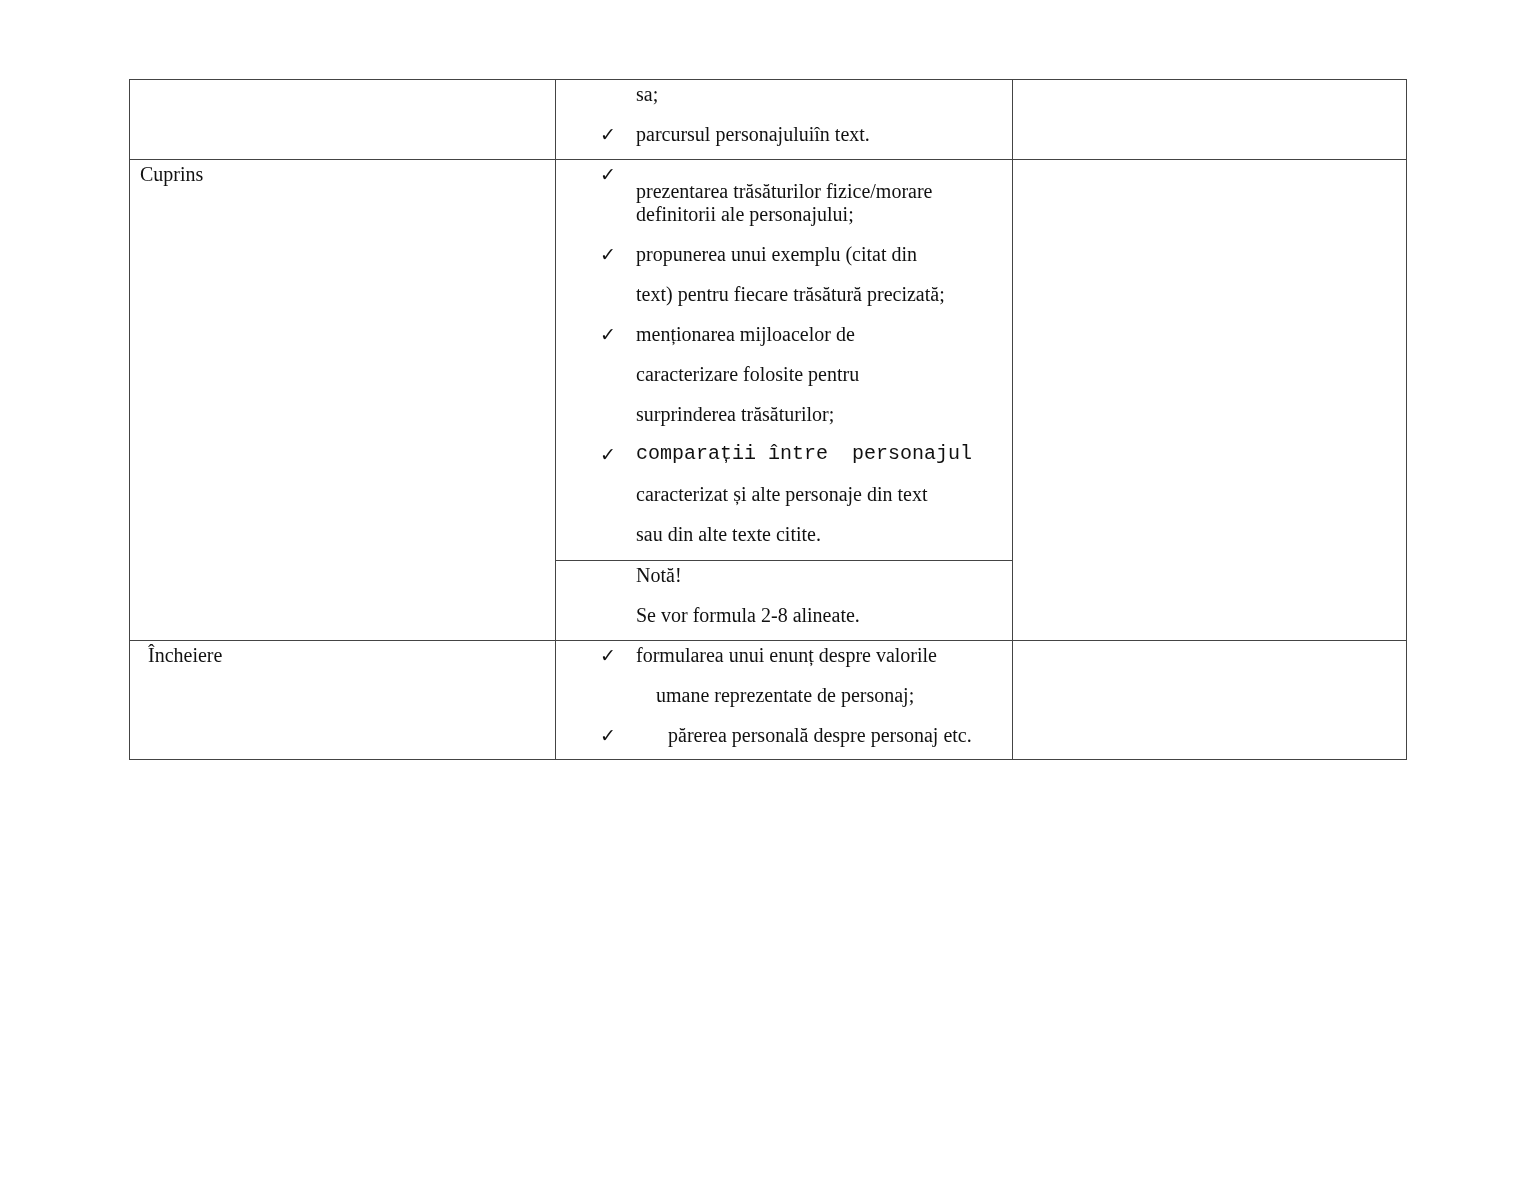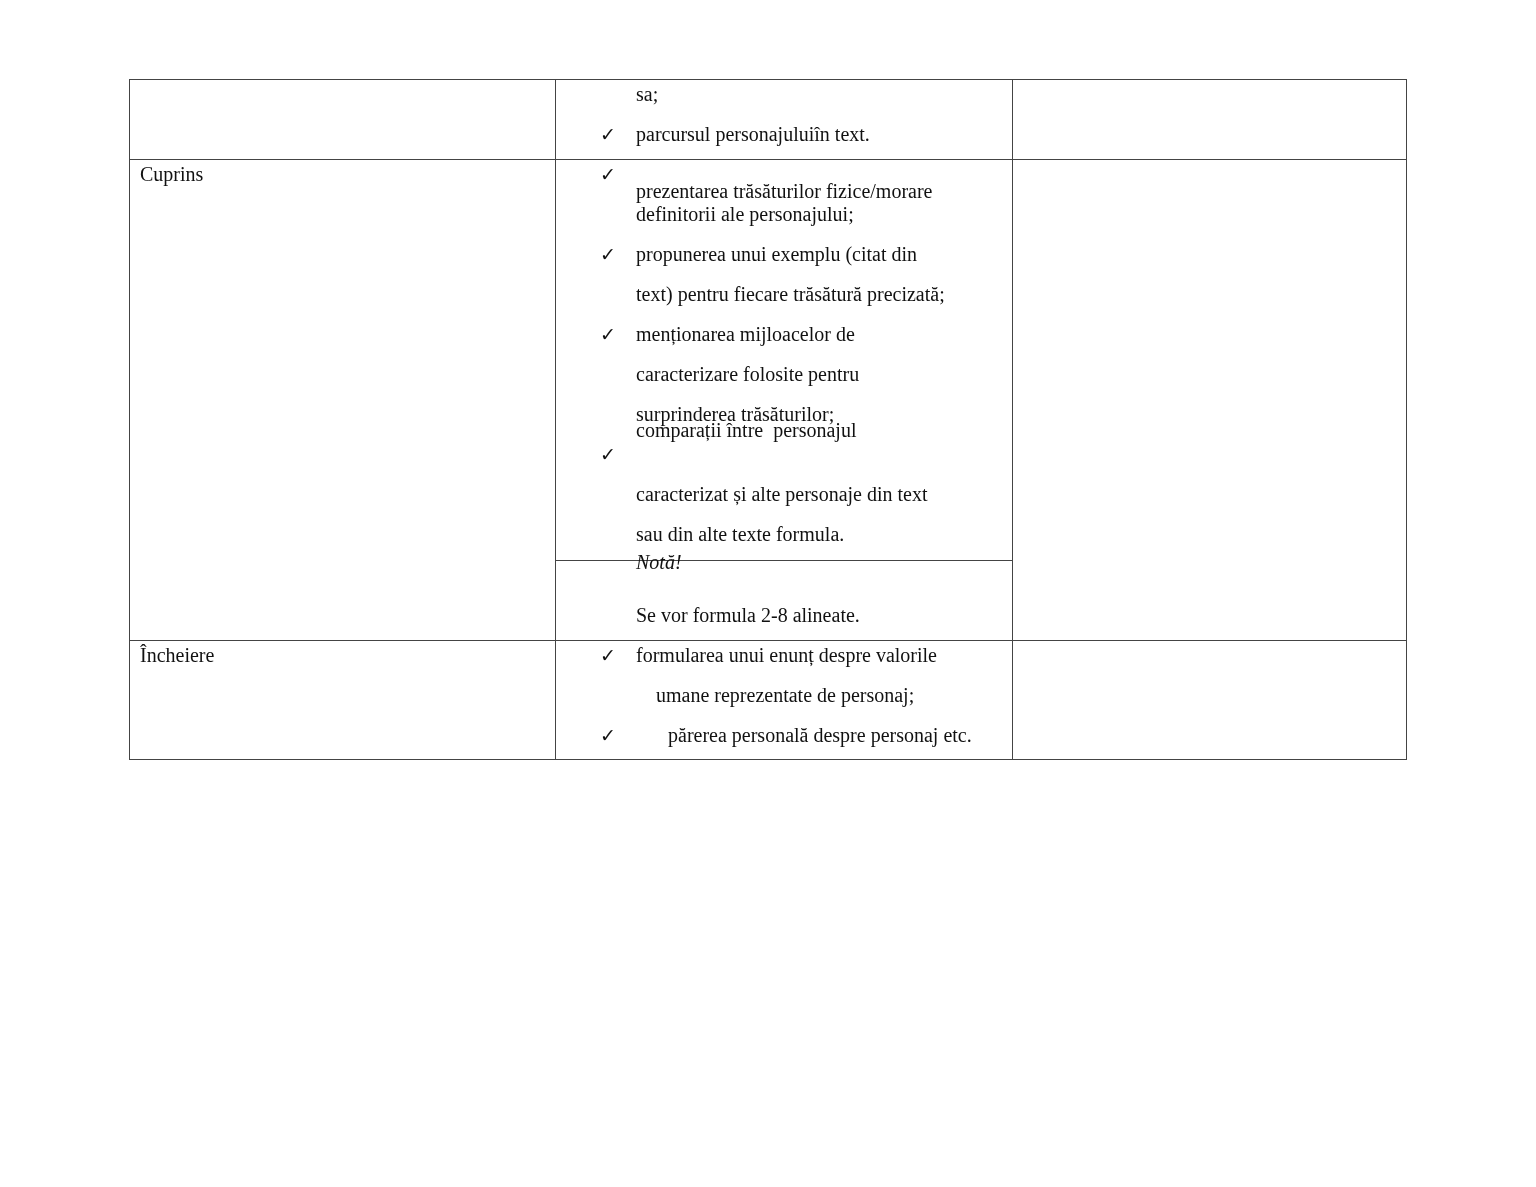--- a/index.html
+++ b/index.html
@@ -18,40 +18,40 @@
 <div class="tbl"></div>
 
 <div class="hline" style="left:129px; top:159px; width:1278px;"></div>
 <div class="hline" style="left:555px; top:560px; width:457px;"></div>
 <div class="hline" style="left:129px; top:640px; width:1278px;"></div>
 
 <div class="vline" style="left:555px; top:79px; height:681px;"></div>
 <div class="vline" style="left:1012px; top:79px; height:681px;"></div>
 
 <div class="line" style="left:140px; top:154px;">Cuprins</div>
-<div class="line" style="left:140px; top:635px;">Încheiere</div>
+<div class="line" style="left:148px; top:635px;">Încheiere</div>
 
 <div class="line" style="left:636px; top:74px;">sa;</div>
 <div class="check" style="left:600px; top:114px;">✓</div>
 <div class="line" style="left:636px; top:114px;">parcursul personajuluiîn text.</div>
 
 <div class="check" style="left:600px; top:154px;">✓</div>
 <div class="line" style="left:636px; top:154px;margin-top:17px;">prezentarea trăsăturilor fizice/morare</div>
 <div class="line" style="left:636px; top:194px;">definitorii ale personajului;</div>
 <div class="check" style="left:600px; top:234px;">✓</div>
 <div class="line" style="left:636px; top:234px;">propunerea unui exemplu (citat din</div>
 <div class="line" style="left:636px; top:274px;">text) pentru fiecare trăsătură precizată;</div>
 <div class="check" style="left:600px; top:314px;">✓</div>
 <div class="line" style="left:636px; top:314px;">menționarea mijloacelor de</div>
 <div class="line" style="left:636px; top:354px;">caracterizare folosite pentru</div>
 <div class="line" style="left:636px; top:394px;">surprinderea trăsăturilor;</div>
 <div class="check" style="left:600px; top:434px;">✓</div>
-<div class="line" style="left:636px; top:410px; white-space:pre;">comparații între  personajul</div>
+<div class="line" style="left:636px; top:434px; white-space:pre;font-family:Liberation Mono, monospace;">comparații între  personajul</div>
 <div class="line" style="left:636px; top:474px;">caracterizat și alte personaje din text</div>
-<div class="line" style="left:636px; top:514px;">sau din alte texte formula.</div>
-<div class="line" style="left:636px; top:542px;font-style:italic;">Notă!</div>
+<div class="line" style="left:636px; top:514px;">sau din alte texte citite.</div>
+<div class="line" style="left:636px; top:555px;">Notă!</div>
 <div class="line" style="left:636px; top:595px;">Se vor formula 2-8 alineate.</div>
 
 <div class="check" style="left:600px; top:635px;">✓</div>
 <div class="line" style="left:636px; top:635px;">formularea unui enunț despre valorile</div>
 <div class="line" style="left:636px; top:675px;margin-left:20px;">umane reprezentate de personaj;</div>
 <div class="check" style="left:600px; top:715px;">✓</div>
 <div class="line" style="left:628px; top:715px;margin-left:40px;">părerea personală despre personaj etc.</div>
 
 </body></html>

